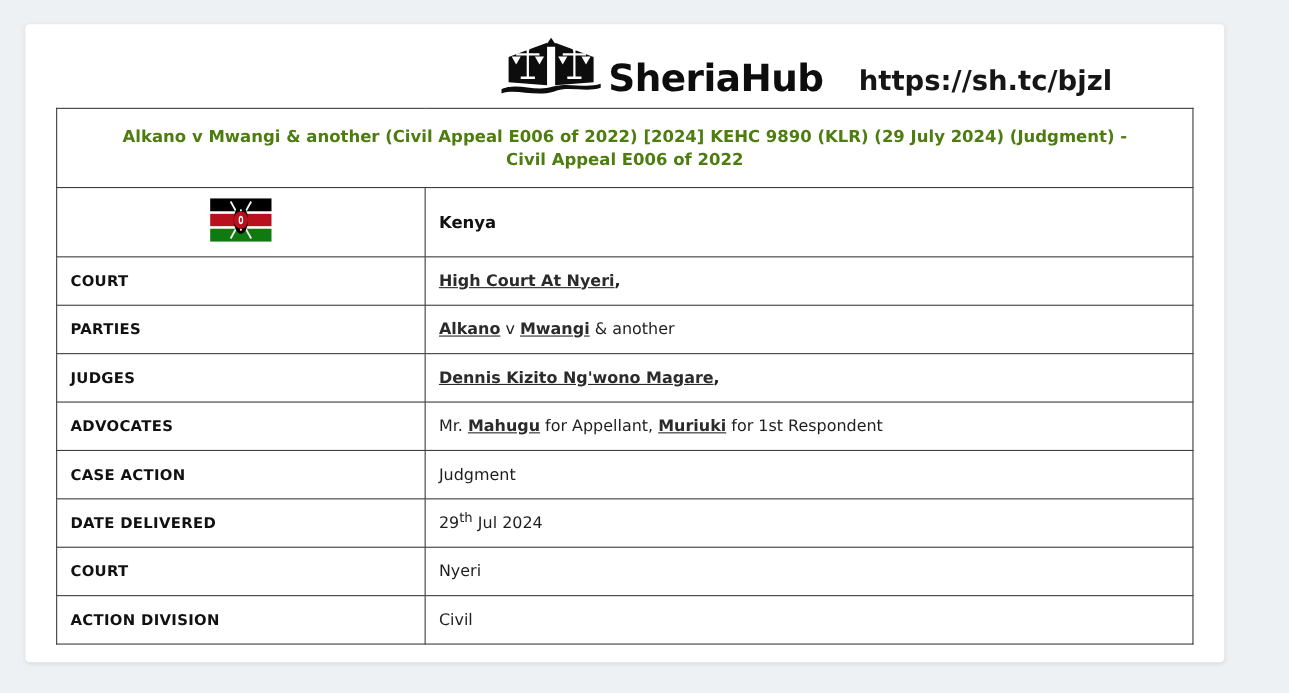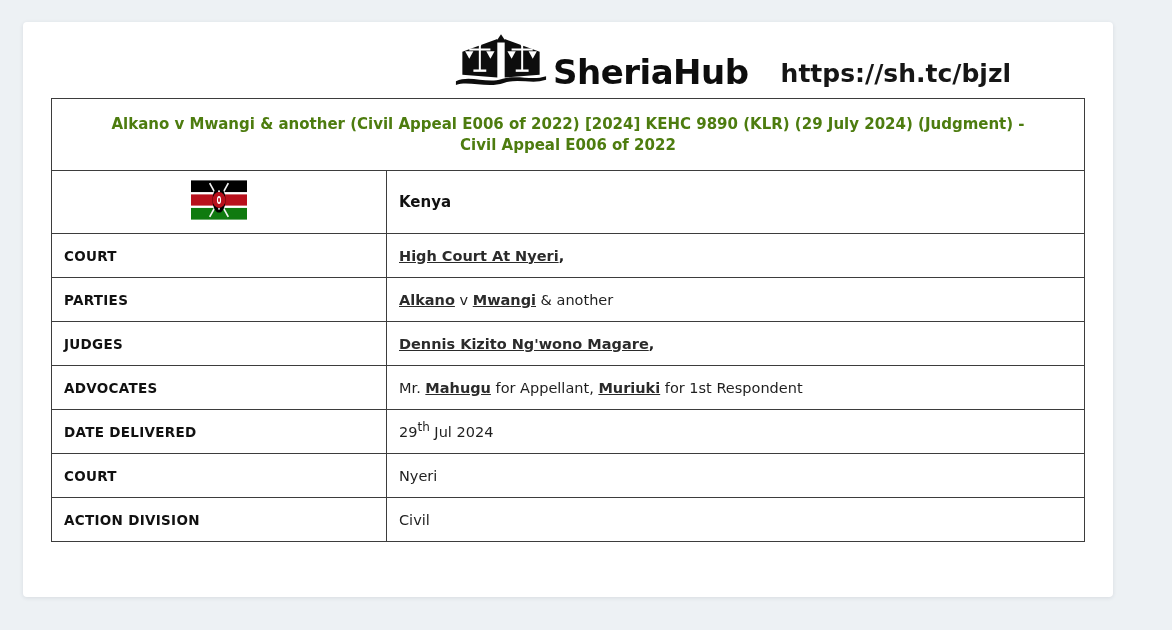--- a/index.html
+++ b/index.html
@@ -193,20 +193,24 @@
           </tr>
           <tr>
             <td class="label-cell">JUDGES</td>
             <td class="value-cell"><a href="#" class="case-link">Dennis Kizito Ng'wono Magare</a><span class="seg-bold">,</span></td>
           </tr>
           <tr>
             <td class="label-cell">ADVOCATES</td>
             <td class="value-cell"><span>Mr. </span><a href="#" class="case-link">Mahugu</a><span> for Appellant, </span><a href="#" class="case-link">Muriuki</a><span> for 1st Respondent</span></td>
           </tr>
           <tr>
+            <td class="label-cell">CASE ACTION</td>
+            <td class="value-cell"><span>Judgment</span></td>
+          </tr>
+          <tr>
             <td class="label-cell">DATE DELIVERED</td>
             <td class="value-cell"><span>29</span><sup class="ordinal">th</sup><span> Jul 2024</span></td>
           </tr>
           <tr>
             <td class="label-cell">COURT</td>
             <td class="value-cell"><span>Nyeri</span></td>
           </tr>
           <tr>
             <td class="label-cell">ACTION DIVISION</td>
             <td class="value-cell"><span>Civil</span></td>

